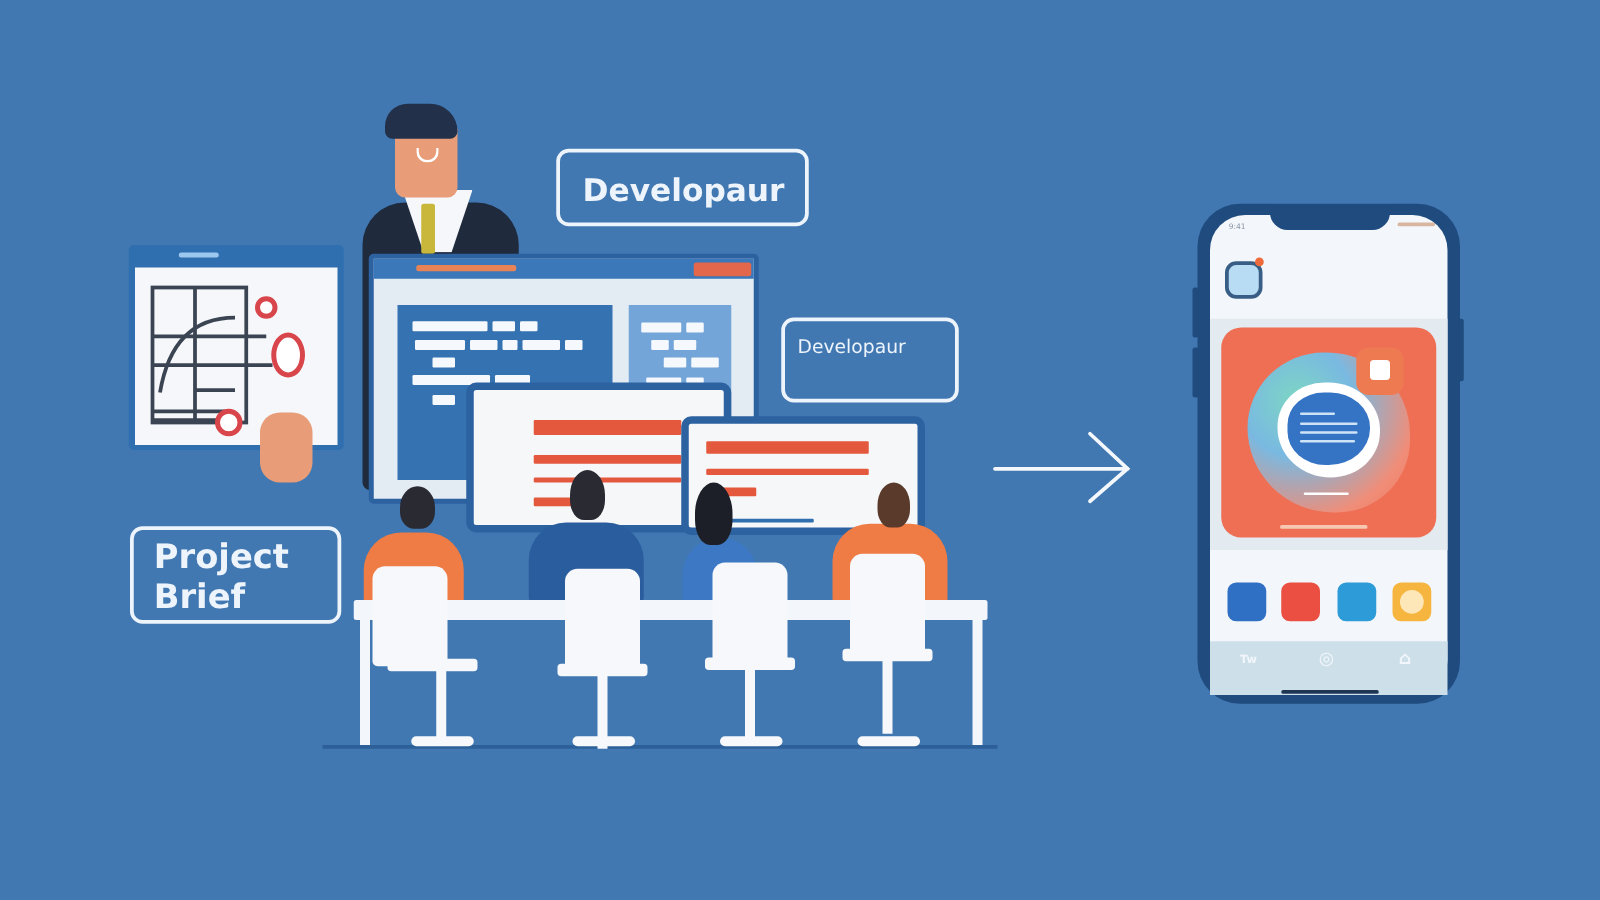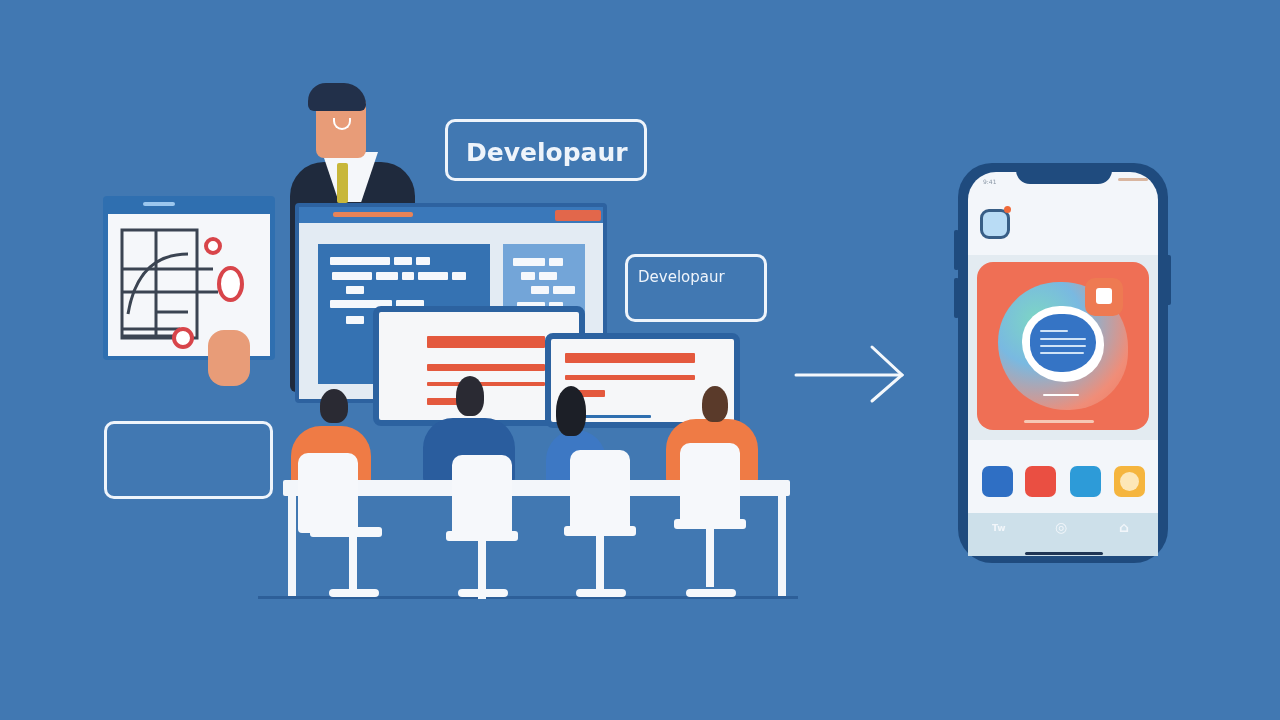--- a/index.html
+++ b/index.html
@@ -191,20 +191,22 @@
 <div class="chair-stem" style="left:706px;top:527px;"></div>
 <div class="chair-base" style="left:686px;top:589px;"></div>
 
 <div class="label-box dev-label">
   <span>Developaur</span>
 </div>
 <div class="label-box iter-label">
   <div>Developaur</div>
 </div>
 <div class="label-box brief-label">
+  <div>Project</div>
+  <div>Brief</div>
 </div>
 
 <svg class="abs arrow" viewBox="0 0 116 64">
   <g stroke="#f4f8fc" stroke-width="3" fill="none" stroke-linecap="round">
     <line x1="4" y1="32" x2="110" y2="32"></line>
     <polyline points="80,4 110,32 80,58"></polyline>
   </g>
 </svg>
 
 <div class="side-btn" style="left:954px;top:230px;height:40px;"></div>

